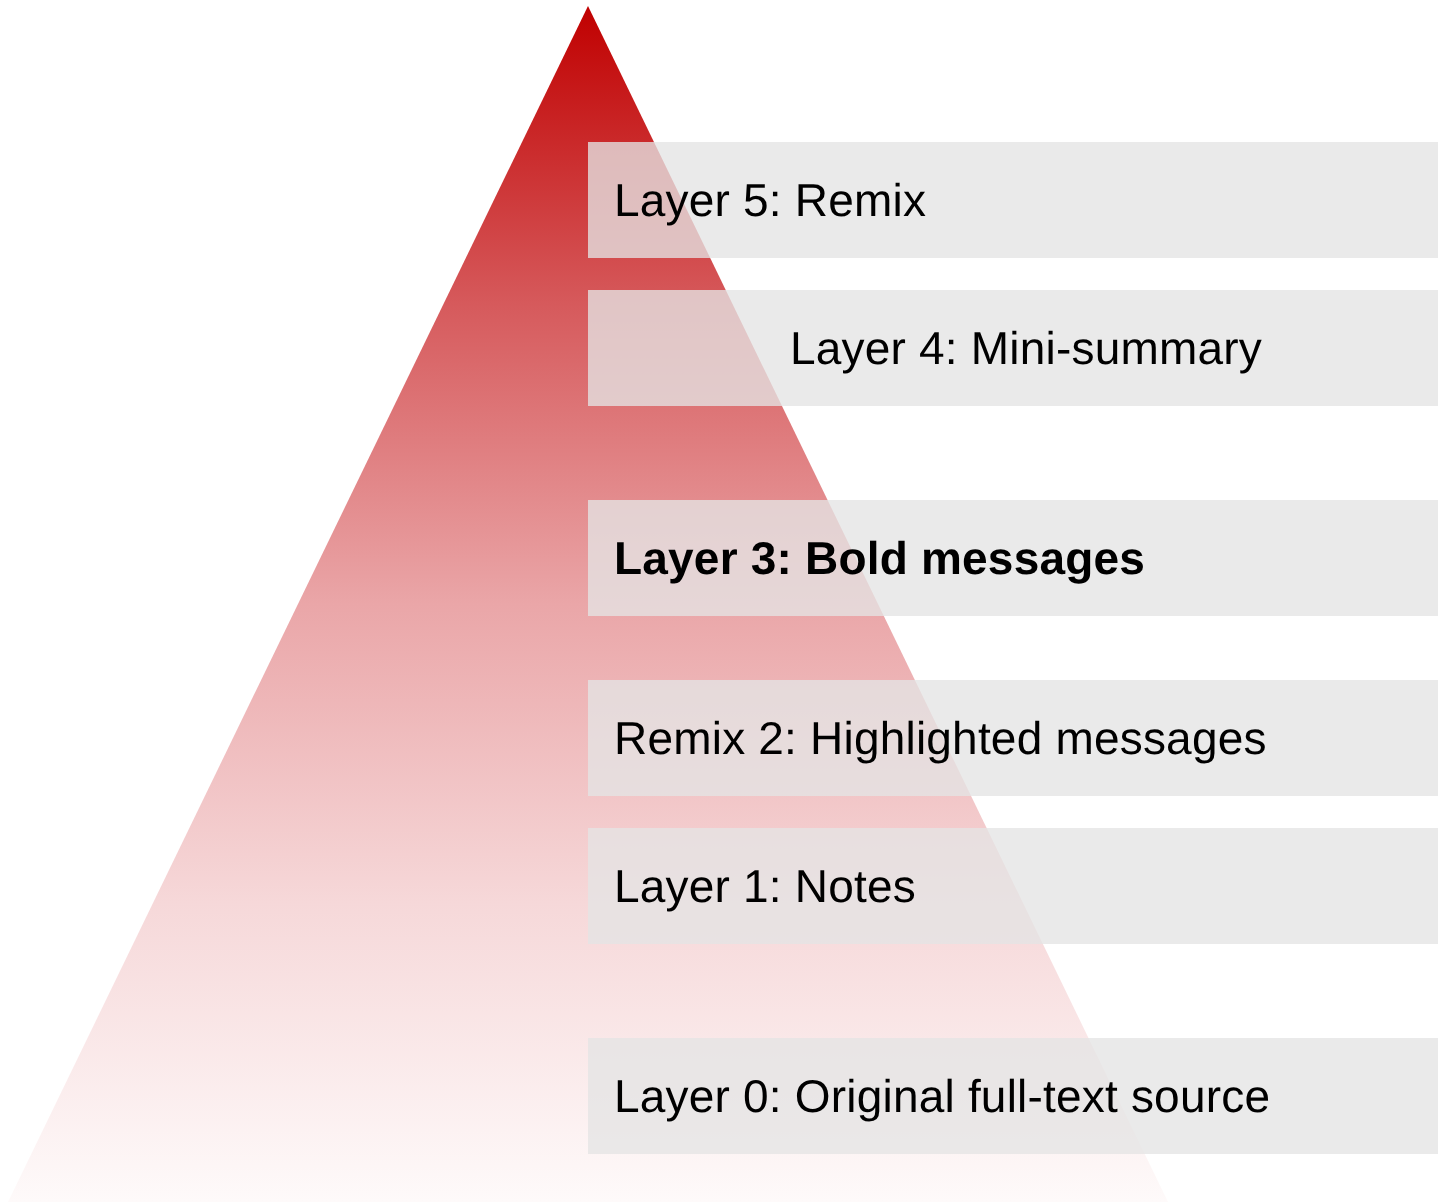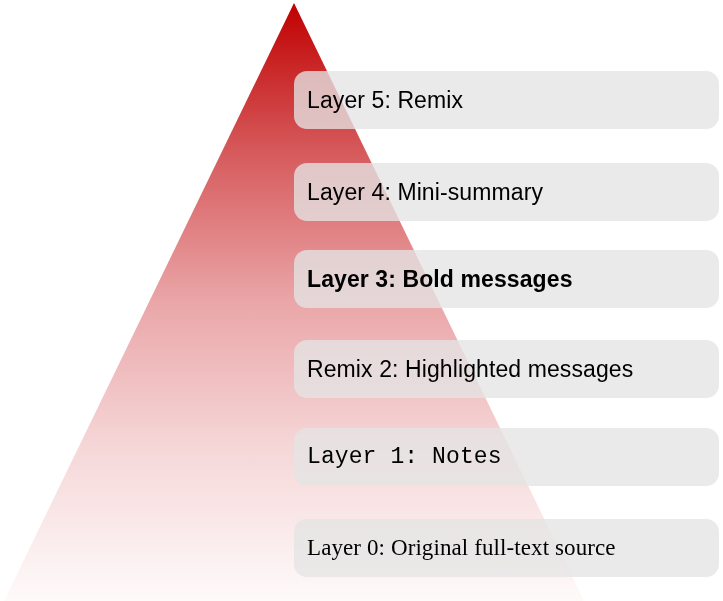--- a/index.html
+++ b/index.html
@@ -2,21 +2,21 @@
 <html><head>
   <meta charset="utf-8">
   <style>
     html, body { margin: 0; padding: 0; background: #ffffff; }
     body { width: 723px; height: 601px; position: relative; overflow: hidden;
            font-family: "Liberation Sans", "DejaVu Sans", sans-serif; }
     #pyramid { position: absolute; left: 0; top: 0; width: 723px; height: 601px; }
     .layer-box {
       position: absolute; left: 294px; width: 425px; height: 58px;
       background: rgba(228,228,228,0.78);
-      border-radius: 13px;
+      border-radius: 0;
       box-sizing: border-box;
       display: flex; align-items: center;
       padding-left: 13px;
     }
     .layer-label {
       font-size: 23px; color: #000000; letter-spacing: 0.1px;
       white-space: nowrap;
     }
   </style>
 </head>
@@ -31,27 +31,27 @@
       <stop offset="0.75" stop-color="#f6d8d9"></stop>
       <stop offset="1" stop-color="#fefafa"></stop>
     </linearGradient>
   </defs>
   <polygon points="294,3 584,601 4,601" fill="url(#pyrGrad)"></polygon>
 </svg>
 
 <div class="layer-box" style="top:71px;">
   <span class="layer-label">Layer 5: Remix</span>
 </div>
-<div class="layer-box" style="top:163px;">
+<div class="layer-box" style="top:145px;justify-content:center;">
   <span class="layer-label">Layer 4: Mini-summary</span>
 </div>
 <div class="layer-box" style="top:250px;font-weight:bold;">
   <span class="layer-label">Layer 3: Bold messages</span>
 </div>
 <div class="layer-box" style="top:340px;">
   <span class="layer-label">Remix 2: Highlighted messages</span>
 </div>
-<div class="layer-box" style="top:428px;font-family:Liberation Mono, monospace;">
+<div class="layer-box" style="top:414px;">
   <span class="layer-label">Layer 1: Notes</span>
 </div>
-<div class="layer-box" style="top:519px;font-family:Liberation Serif, serif;">
+<div class="layer-box" style="top:519px;">
   <span class="layer-label">Layer 0: Original full-text source</span>
 </div>
 
 </body></html>

